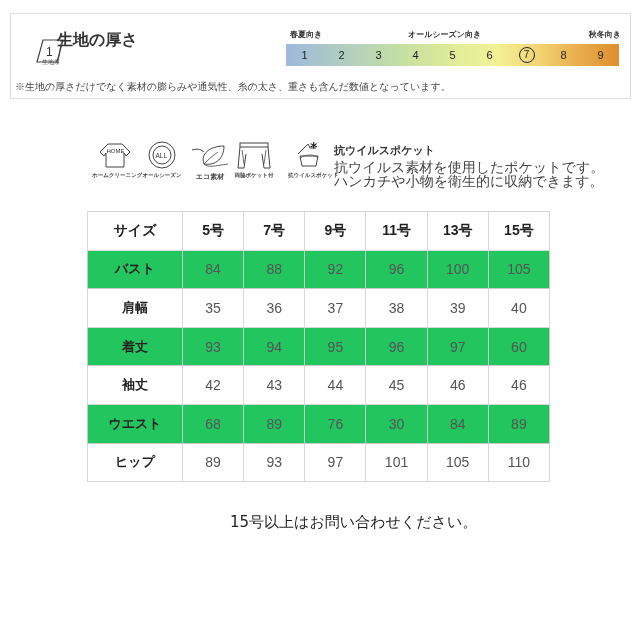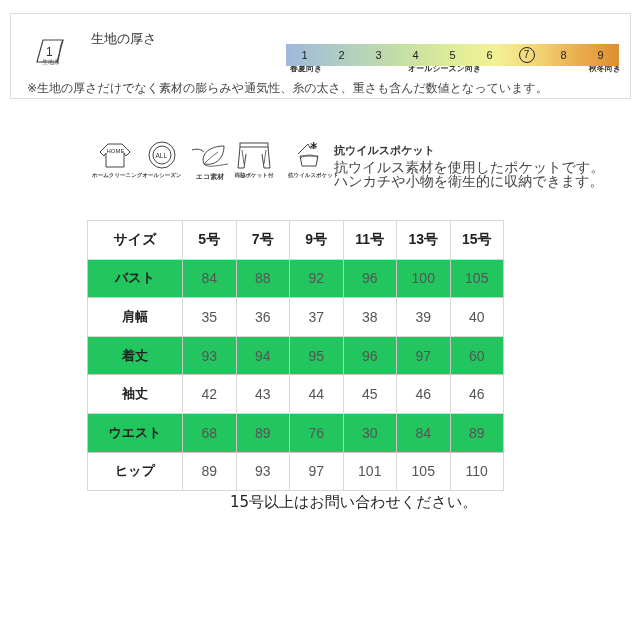--- a/index.html
+++ b/index.html
@@ -13,75 +13,75 @@
       border: 1px solid #dcdcdc; background: #fff;
     }
     .thick-icon {
       position: absolute; left: 22px; top: 17px; width: 36px; height: 40px;
     }
     .thick-icon-label {
       position: absolute; left: 22px; top: 44px; width: 36px; text-align: center;
       font-size: 6px; color: #444;
     }
     .thick-title {
-      position: absolute; left: 80px; top: 16px; font-size: 13px; font-weight: normal; color: #333;
+      position: absolute; left: 46px; top: 16px; font-size: 16px; font-weight: bold; color: #333;
     }
     .thick-desc {
       position: absolute; left: 62px; top: 31px; font-size: 6.5px; line-height: 10px; color: #444;
     }
     .scale-labels {
       position: absolute; left: 275px; top: 15px; width: 335px; height: 12px;
-      font-size: 8px; font-weight: bold; color: #333; margin-top: 34px;
+      font-size: 8px; font-weight: bold; color: #333;
     }
     .scale-labels span { position: absolute; top: 0; }
     .scale-bar {
       position: absolute; left: 275px; top: 30px; width: 333px; height: 22px;
       background: linear-gradient(to right, #9fb8dc 0%, #b1cfc0 18%, #c6dfa3 35%, #e2ee98 52%, #f3f197 63%, #f2d676 75%, #e9ad4d 88%, #de8f2e 100%);
       display: flex; align-items: center;
     }
     .scale-num {
       flex: 1; text-align: center; font-size: 11px; color: #222;
       font-family: "Liberation Sans", sans-serif;
     }
     .scale-num.circled span {
       display: inline-block; width: 16px; height: 16px; border: 1.3px solid #222;
       border-radius: 50%; line-height: 14px; font-size: 10px;
     }
     .thick-note {
-      position: absolute; left: 16px; top: 66px; font-size: 12px; color: #444;
+      position: absolute; left: 4px; top: 66px; font-size: 10px; color: #444; font-family: Liberation Serif, serif;
     }
 
     .icons-row { position: absolute; left: 92px; top: 140px; height: 55px; width: 450px; }
     .icon-item { position: absolute; top: 0; text-align: center; }
     .icon-item svg { display: block; margin: 0 auto; }
     .icon-caption { font-size: 5.5px; color: #444; margin-top: 2px; white-space: nowrap; font-weight: bold; }
 
     .pocket-title {
       position: absolute; left: 334px; top: 143px; font-size: 11px; font-weight: bold; color: #333;
     }
     .pocket-desc {
       position: absolute; left: 334px; top: 160px; font-size: 14px; line-height: 14px; color: #444;
     }
 
     table.size {
-      position: absolute; left: 87px; top: 220px; width: 417px;
+      position: absolute; left: 87px; top: 211px; width: 463px;
       border-collapse: collapse; table-layout: fixed;
     }
     table.size td {
       height: 38.6px; text-align: center; vertical-align: middle;
       border: 1px solid #d8d8d8; font-size: 14px;
       font-family: "Liberation Sans", sans-serif; color: #555;
     }
     table.size tr.gray td { background: #22c55e; border-color: #c8c8c8; }
     table.size td.hdr { font-weight: bold; color: #222; font-family: "DejaVu Sans", sans-serif; font-size: 13px; }
     table.size tr.head td { font-weight: bold; color: #222; font-size: 14px; }
     col.c0 { width: 95px; }
 
     .footnote {
-      position: absolute; left: 230px; top: 493px; font-size: 15px; color: #222;
+      position: absolute; left: 230px; top: 513px; font-size: 15px; color: #222;
     }
   </style>
 </head>
 <body>
 
 <div class="thick-box">
   <svg class="thick-icon" viewBox="0 0 36 30" width="36" height="30">
     <path d="M10 4 L30 4 L24 26 L4 26 Z" fill="none" stroke="#444" stroke-width="1.2"></path>
     <path d="M30 4 C26 10 28 18 24 26" fill="none" stroke="#444" stroke-width="1"></path>
     <text x="13" y="20" font-size="12" font-family="Liberation Sans, sans-serif" fill="#333">1</text>

